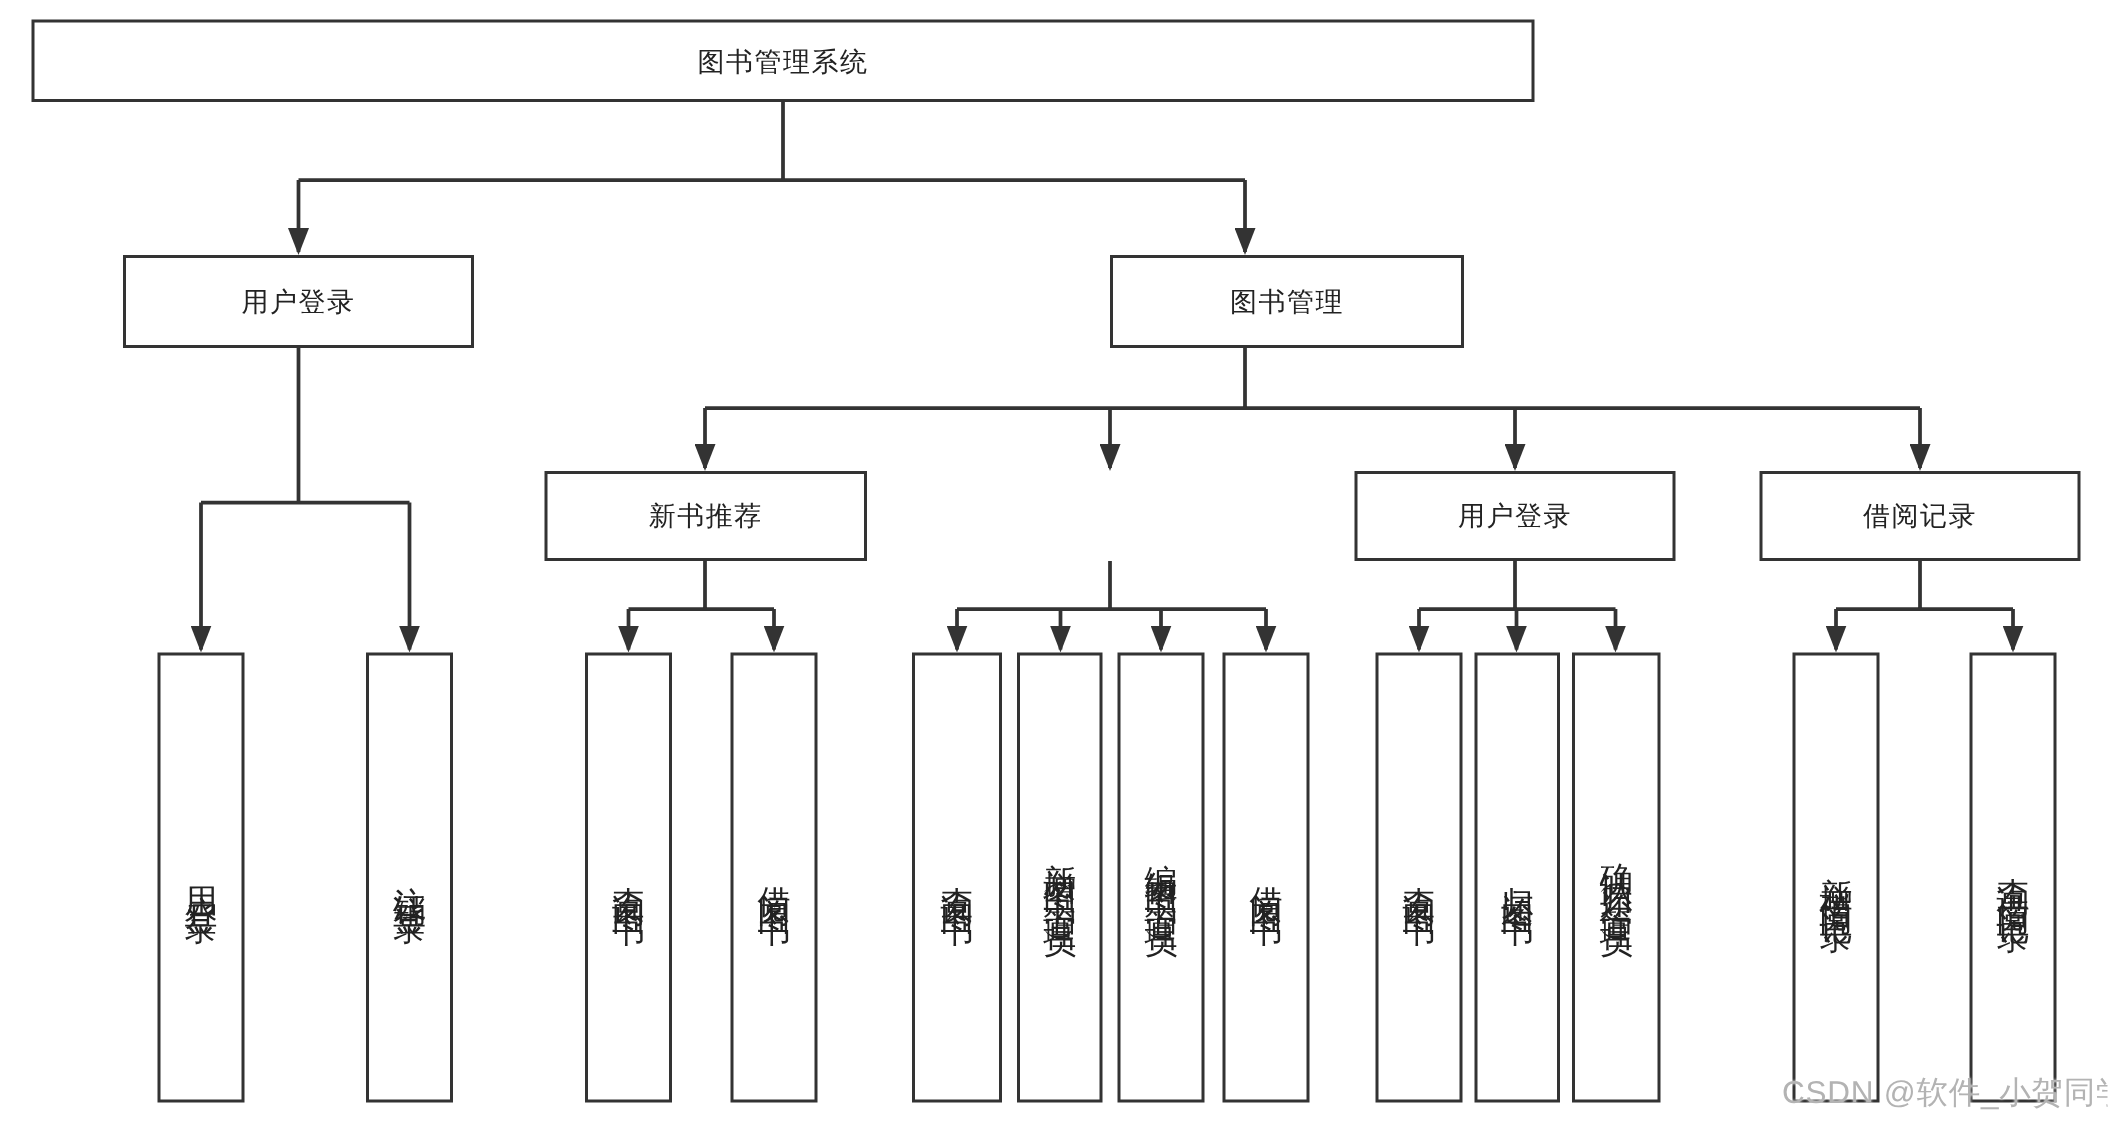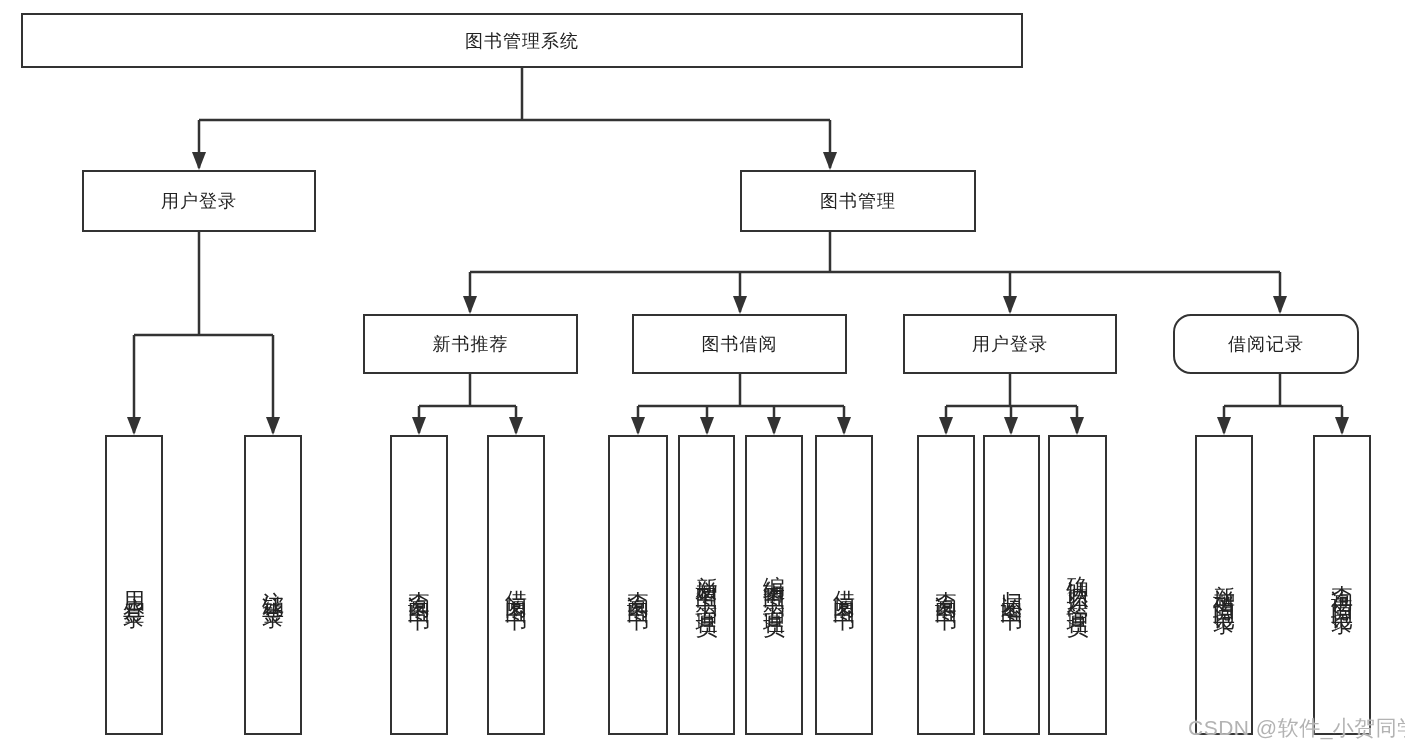--- a/index.html
+++ b/index.html
@@ -39,21 +39,21 @@
     letter-spacing: 6px;
     line-height: 1;
   }
   
   .n-root    { left: 21px;   top: 13px;  width: 1002px; height: 55px; }
   .n-login   { left: 82px;   top: 170px; width: 234px;  height: 62px; }
   .n-bookmgr { left: 712px;  top: 170px; width: 236px;  height: 62px; margin-left: 28px; }
   .n-newrec  { left: 363px;  top: 314px; width: 215px;  height: 60px; }
   .n-borrow  { left: 632px;  top: 314px; width: 215px;  height: 60px; }
   .n-current { left: 903px;  top: 314px; width: 214px;  height: 60px; }
-  .n-records { left: 1173px; top: 314px; width: 186px;  height: 60px; border-radius: 18px; }
+  .n-records { left: 1173px; top: 314px; width: 214px;  height: 60px; }
   .lf { top: 435px; height: 300px; }
   .lf-1  { left: 105px;  width: 58px; }
   .lf-2  { left: 244px;  width: 58px; }
   .lf-3  { left: 390px;  width: 58px; }
   .lf-4  { left: 487px;  width: 58px; }
   .lf-5  { left: 608px;  width: 60px; }
   .lf-6  { left: 678px;  width: 57px; }
   .lf-7  { left: 745px;  width: 58px; }
   .lf-8  { left: 815px;  width: 58px; }
   .lf-9  { left: 917px;  width: 58px; }
@@ -112,21 +112,20 @@
     <path d="M1224,406 V433" fill="none" stroke="#333333" stroke-width="2.5" marker-end="url(#ah)"></path>
     <path d="M1342,406 V433" fill="none" stroke="#333333" stroke-width="2.5" marker-end="url(#ah)"></path>
   </svg>
 
   <div class="box n-root">图书管理系统</div>
 
   <div class="box n-login">用户登录</div>
   <div class="box n-bookmgr">图书管理</div>
 
   <div class="box n-newrec">新书推荐</div>
-  <div class="box n-borrow">图书借阅</div>
   <div class="box n-current">用户登录</div>
   <div class="box n-records">借阅记录</div>
 
   <div class="box leaf lf lf-1">用户登录</div>
   <div class="box leaf lf lf-2">注销登录</div>
 
   <div class="box leaf lf lf-3">查询图书</div>
   <div class="box leaf lf lf-4">借阅图书</div>
 
   <div class="box leaf lf lf-5">查询图书</div>

